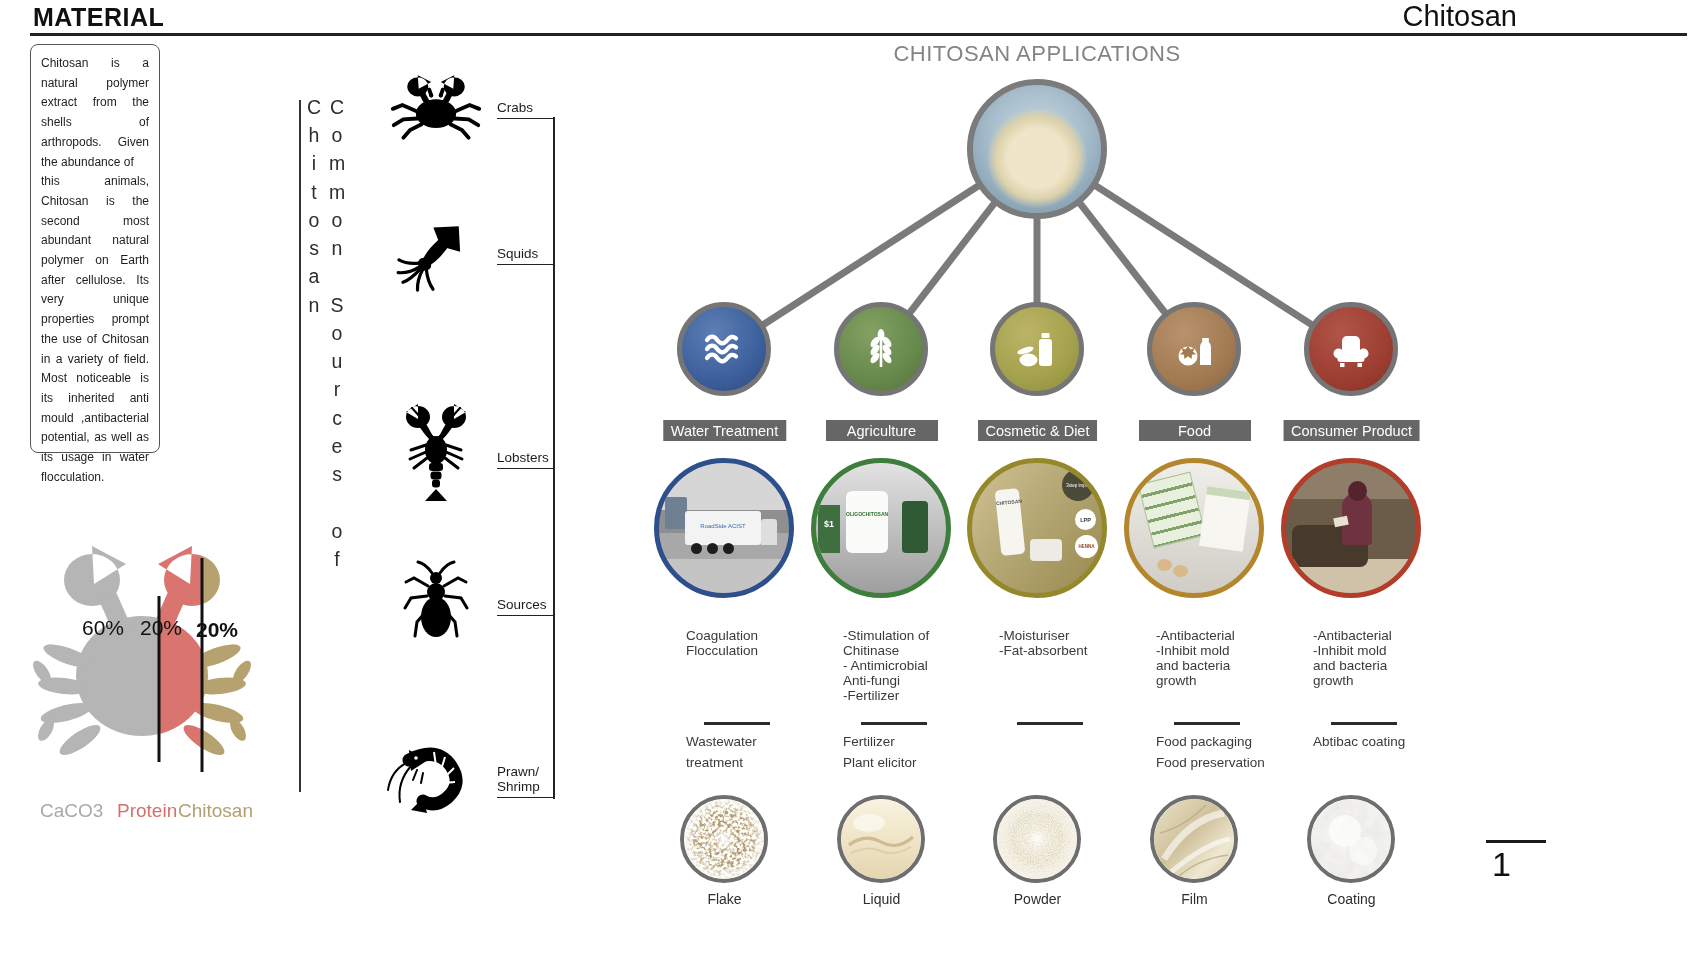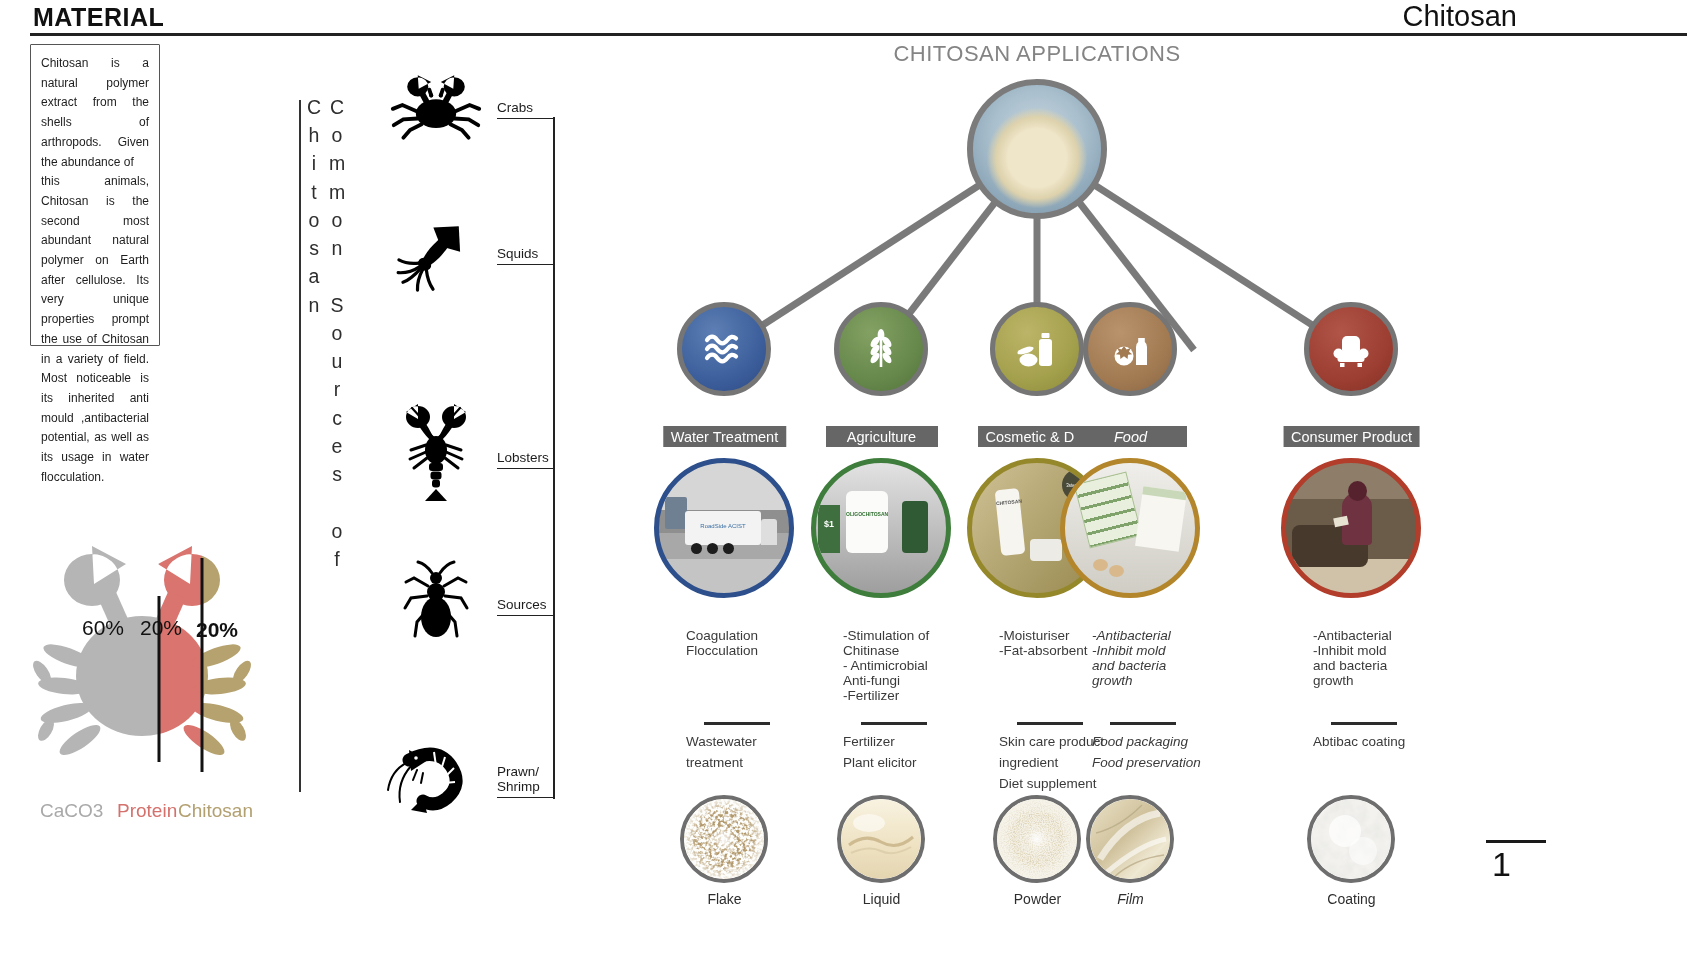--- a/index.html
+++ b/index.html
@@ -5,21 +5,21 @@
   html,body{margin:0;padding:0;background:#ffffff;}
   body{font-family:"Liberation Sans",sans-serif;color:#222;}
   .page{position:relative;width:1707px;height:960px;background:#fff;overflow:hidden;}
 
   
   .hdr-left{position:absolute;left:33px;top:3px;font-size:25px;font-weight:700;letter-spacing:.5px;color:#111;}
   .hdr-right{position:absolute;right:190px;top:0px;font-size:29px;font-weight:400;color:#111;}
   .hdr-line{position:absolute;left:30px;right:20px;top:33px;height:2.5px;background:#222;}
 
   
-  .intro{position:absolute;left:30px;top:44px;width:130px;height:302px;border:1.3px solid #555;border-radius:1px;
+  .intro{position:absolute;left:30px;top:44px;width:130px;height:409px;border:1.3px solid #555;border-radius:8px;
          box-sizing:border-box;padding:9px 10px;font-size:12px;line-height:19.7px;color:#1e1e1e;
          text-align:justify;white-space:pre-line;}
 
   
   .comp{position:absolute;left:30px;top:508px;width:230px;height:280px;}
   .pct{position:absolute;font-size:21px;color:#111;}
   .pct.p0{left:52px;top:108px;}
   .pct.p1{left:110px;top:108px;}
   .pct.p2{left:166px;top:110px;font-weight:700;}
   .legend{position:absolute;left:40px;top:788px;width:230px;font-size:19px;}
@@ -41,33 +41,33 @@
   .apps-title{position:absolute;left:887px;top:41px;width:300px;text-align:center;font-size:22px;
               letter-spacing:.5px;color:#848484;}
   .connectors{position:absolute;left:640px;top:50px;z-index:0;}
   .center-circle{position:absolute;left:967px;top:79px;width:140px;height:140px;border-radius:50%;
      border:6px solid #7b7b7b;box-sizing:border-box;z-index:2;overflow:hidden;
      background:
        radial-gradient(circle at 50% 57%, #efe5c8 0 30%, #ddd2ac 42%, rgba(221,210,172,0) 52%),
        radial-gradient(circle at 50% 40%, #c9d6df 0%, #a9bfcd 45%, #8ba5b7 75%, #7e96a8 100%);}
 
   .col{position:absolute;top:0;width:157px;height:960px;}
-  .c0{left:646px;} .c1{left:803px;} .c2{left:959px;} .c3{left:1052px;font-style:italic;} .c4{left:1273px;}
+  .c0{left:646px;} .c1{left:803px;} .c2{left:959px;} .c3{left:1116px;} .c4{left:1273px;}
 
   .cat{position:absolute;left:31px;top:302px;width:94px;height:94px;border-radius:50%;
        border:5px solid #757575;box-sizing:border-box;z-index:2;display:flex;align-items:center;justify-content:center;}
   .c0 .cat{background:radial-gradient(circle at 38% 30%,#5d7fb4,#3c5e9b 62%,#2b4a82);}
   .c1 .cat{background:radial-gradient(circle at 38% 30%,#83a163,#66884b 62%,#52733c);}
   .c2 .cat{background:radial-gradient(circle at 38% 30%,#bcb468,#a3a04c 62%,#8a8739);}
   .c3 .cat{background:radial-gradient(circle at 38% 30%,#b9936c,#a17a52 62%,#8a6543);}
   .c4 .cat{background:radial-gradient(circle at 38% 30%,#b05548,#9c3e31 62%,#842f26);}
 
   .bar{position:absolute;top:420px;left:50%;transform:translateX(-50%);min-width:112px;height:21px;
        background:#666;color:#fff;font-size:14.5px;display:flex;align-items:center;justify-content:center;
-       padding:0 8px;white-space:nowrap;box-sizing:border-box;margin-top:6px;}
+       padding:0 8px;white-space:nowrap;box-sizing:border-box;}
 
   .photo{position:absolute;left:8px;top:458px;width:140px;height:140px;border-radius:50%;
          box-sizing:border-box;border:5px solid #888;overflow:hidden;z-index:1;}
   .c0 .photo{border-color:#2d4f8c;background:linear-gradient(#d6d6d6 0 36%,#8f8f8f 36% 54%,#a8a8a8 54% 74%,#c4c4c4 74% 100%);}
   .c1 .photo{border-color:#3e7d3b;background:linear-gradient(#e2e2e2,#9e9e9e);}
   .c2 .photo{border-color:#95882b;background:linear-gradient(130deg,#cfc194,#97894e);}
   .c3 .photo{border-color:#b3862c;background:linear-gradient(#efeeea,#cfcdc4);}
   .c4 .photo{border-color:#b13d2a;background:linear-gradient(#8d7d69 0 28%,#6b5c4a 28% 74%,#cfc2a8 74% 100%);}
   .photo *{position:absolute;box-sizing:border-box;}
 
@@ -443,23 +443,20 @@
     <div class="photo">
       <div class="tube">CHITOSAN</div>
       <div class="jar2"></div>
       <div class="badge">3step impro</div>
       <div class="tag1">LPP</div>
       <div class="tag2">HENNA</div>
     </div>
     <div class="props">-Moisturiser
 -Fat-absorbent</div>
     <div class="appline"></div>
-    <div class="apptext">Skin care product
-ingredient
-Diet supplement</div>
     <div class="texture">
       <svg width="80" height="80" viewBox="0 0 80 80">
         <circle cx="40" cy="40" r="40" fill="#f3efe3"></circle>
         <clipPath id="clipT2">
             <circle cx="40" cy="40" r="40"></circle>
           </clipPath>
         <g clip-path="url(#clipT2)">
             <rect width="80" height="80" filter="url(#fGrainFine)"></rect>
           </g>
         <circle cx="40" cy="40" r="40" fill="url(#gFadePowder)"></circle>

